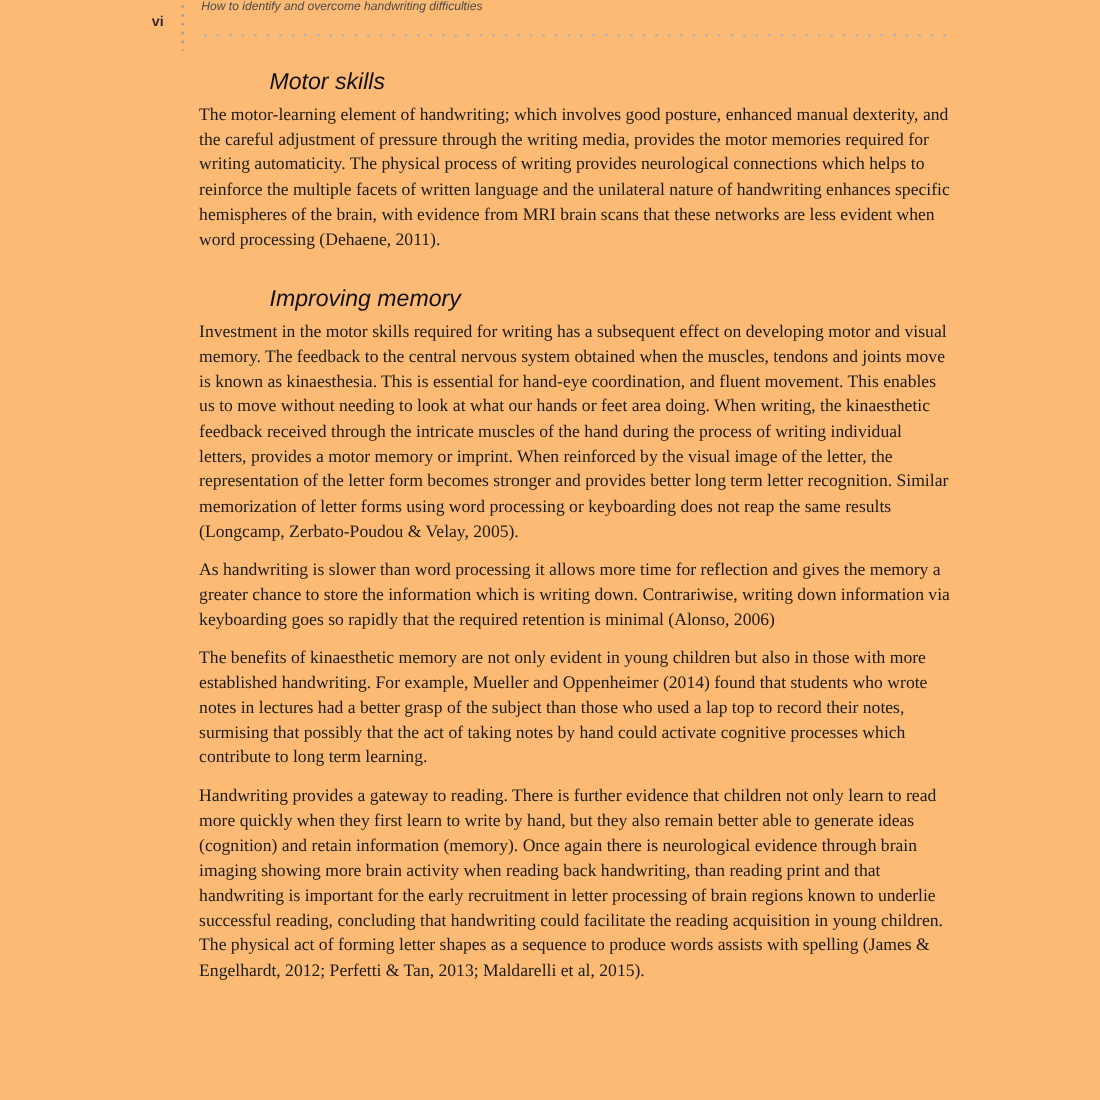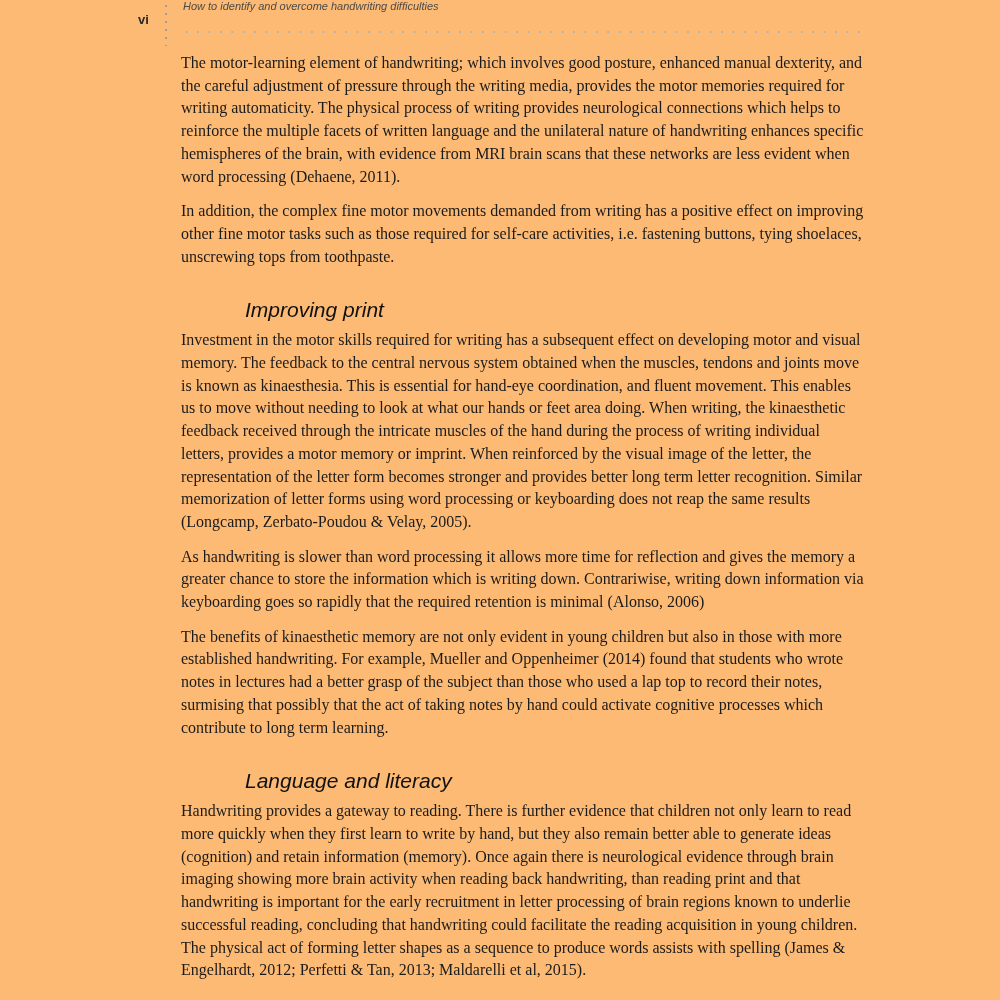--- a/index.html
+++ b/index.html
@@ -82,30 +82,29 @@
 
   <div class="v-dots"></div>
 
   <div class="running-title">How to identify and overcome handwriting difficulties</div>
 
   <div class="h-dots"></div>
 
   <div class="content">
 
     <section>
+      <h2>Motor skills</h2>
       <p>The motor-learning element of handwriting; which involves good posture, enhanced manual dexterity, and the careful adjustment of pressure through the writing media, provides the motor memories required for writing automaticity. The physical process of writing provides neurological connections which helps to reinforce the multiple facets of written language and the unilateral nature of handwriting enhances specific hemispheres of the brain, with evidence from MRI brain scans that these networks are less evident when word processing (Dehaene, 2011).</p>
-      <p>In addition, the complex fine motor movements demanded from writing has a positive effect on improving other fine motor tasks such as those required for self-care activities, i.e. fastening buttons, tying shoelaces, unscrewing tops from toothpaste.</p>
     </section>
 
     <section>
-      <h2>Improving print</h2>
+      <h2>Improving memory</h2>
       <p>Investment in the motor skills required for writing has a subsequent effect on developing motor and visual memory. The feedback to the central nervous system obtained when the muscles, tendons and joints move is known as kinaesthesia. This is essential for hand-eye coordination, and fluent movement. This enables us to move without needing to look at what our hands or feet area doing. When writing, the kinaesthetic feedback received through the intricate muscles of the hand during the process of writing individual letters, provides a motor memory or imprint. When reinforced by the visual image of the letter, the representation of the letter form becomes stronger and provides better long term letter recognition. Similar memorization of letter forms using word processing or keyboarding does not reap the same results (Longcamp, Zerbato-Poudou &amp; Velay, 2005).</p>
       <p>As handwriting is slower than word processing it allows more time for reflection and gives the memory a greater chance to store the information which is writing down. Contrariwise, writing down information via keyboarding goes so rapidly that the required retention is minimal (Alonso, 2006)</p>
       <p>The benefits of kinaesthetic memory are not only evident in young children but also in those with more established handwriting. For example, Mueller and Oppenheimer (2014) found that students who wrote notes in lectures had a better grasp of the subject than those who used a lap top to record their notes, surmising that possibly that the act of taking notes by hand could activate cognitive processes which contribute to long term learning.</p>
     </section>
 
     <section>
-      <h2>Language and literacy</h2>
       <p>Handwriting provides a gateway to reading. There is further evidence that children not only learn to read more quickly when they first learn to write by hand, but they also remain better able to generate ideas (cognition) and retain information (memory). Once again there is neurological evidence through brain imaging showing more brain activity when reading back handwriting, than reading print and that handwriting is important for the early recruitment in letter processing of brain regions known to underlie successful reading, concluding that handwriting could facilitate the reading acquisition in young children. The physical act of forming letter shapes as a sequence to produce words assists with spelling (James &amp; Engelhardt, 2012; Perfetti &amp; Tan, 2013; Maldarelli et al, 2015).</p>
     </section>
 
   </div>
 </div>
 
 </body></html>

